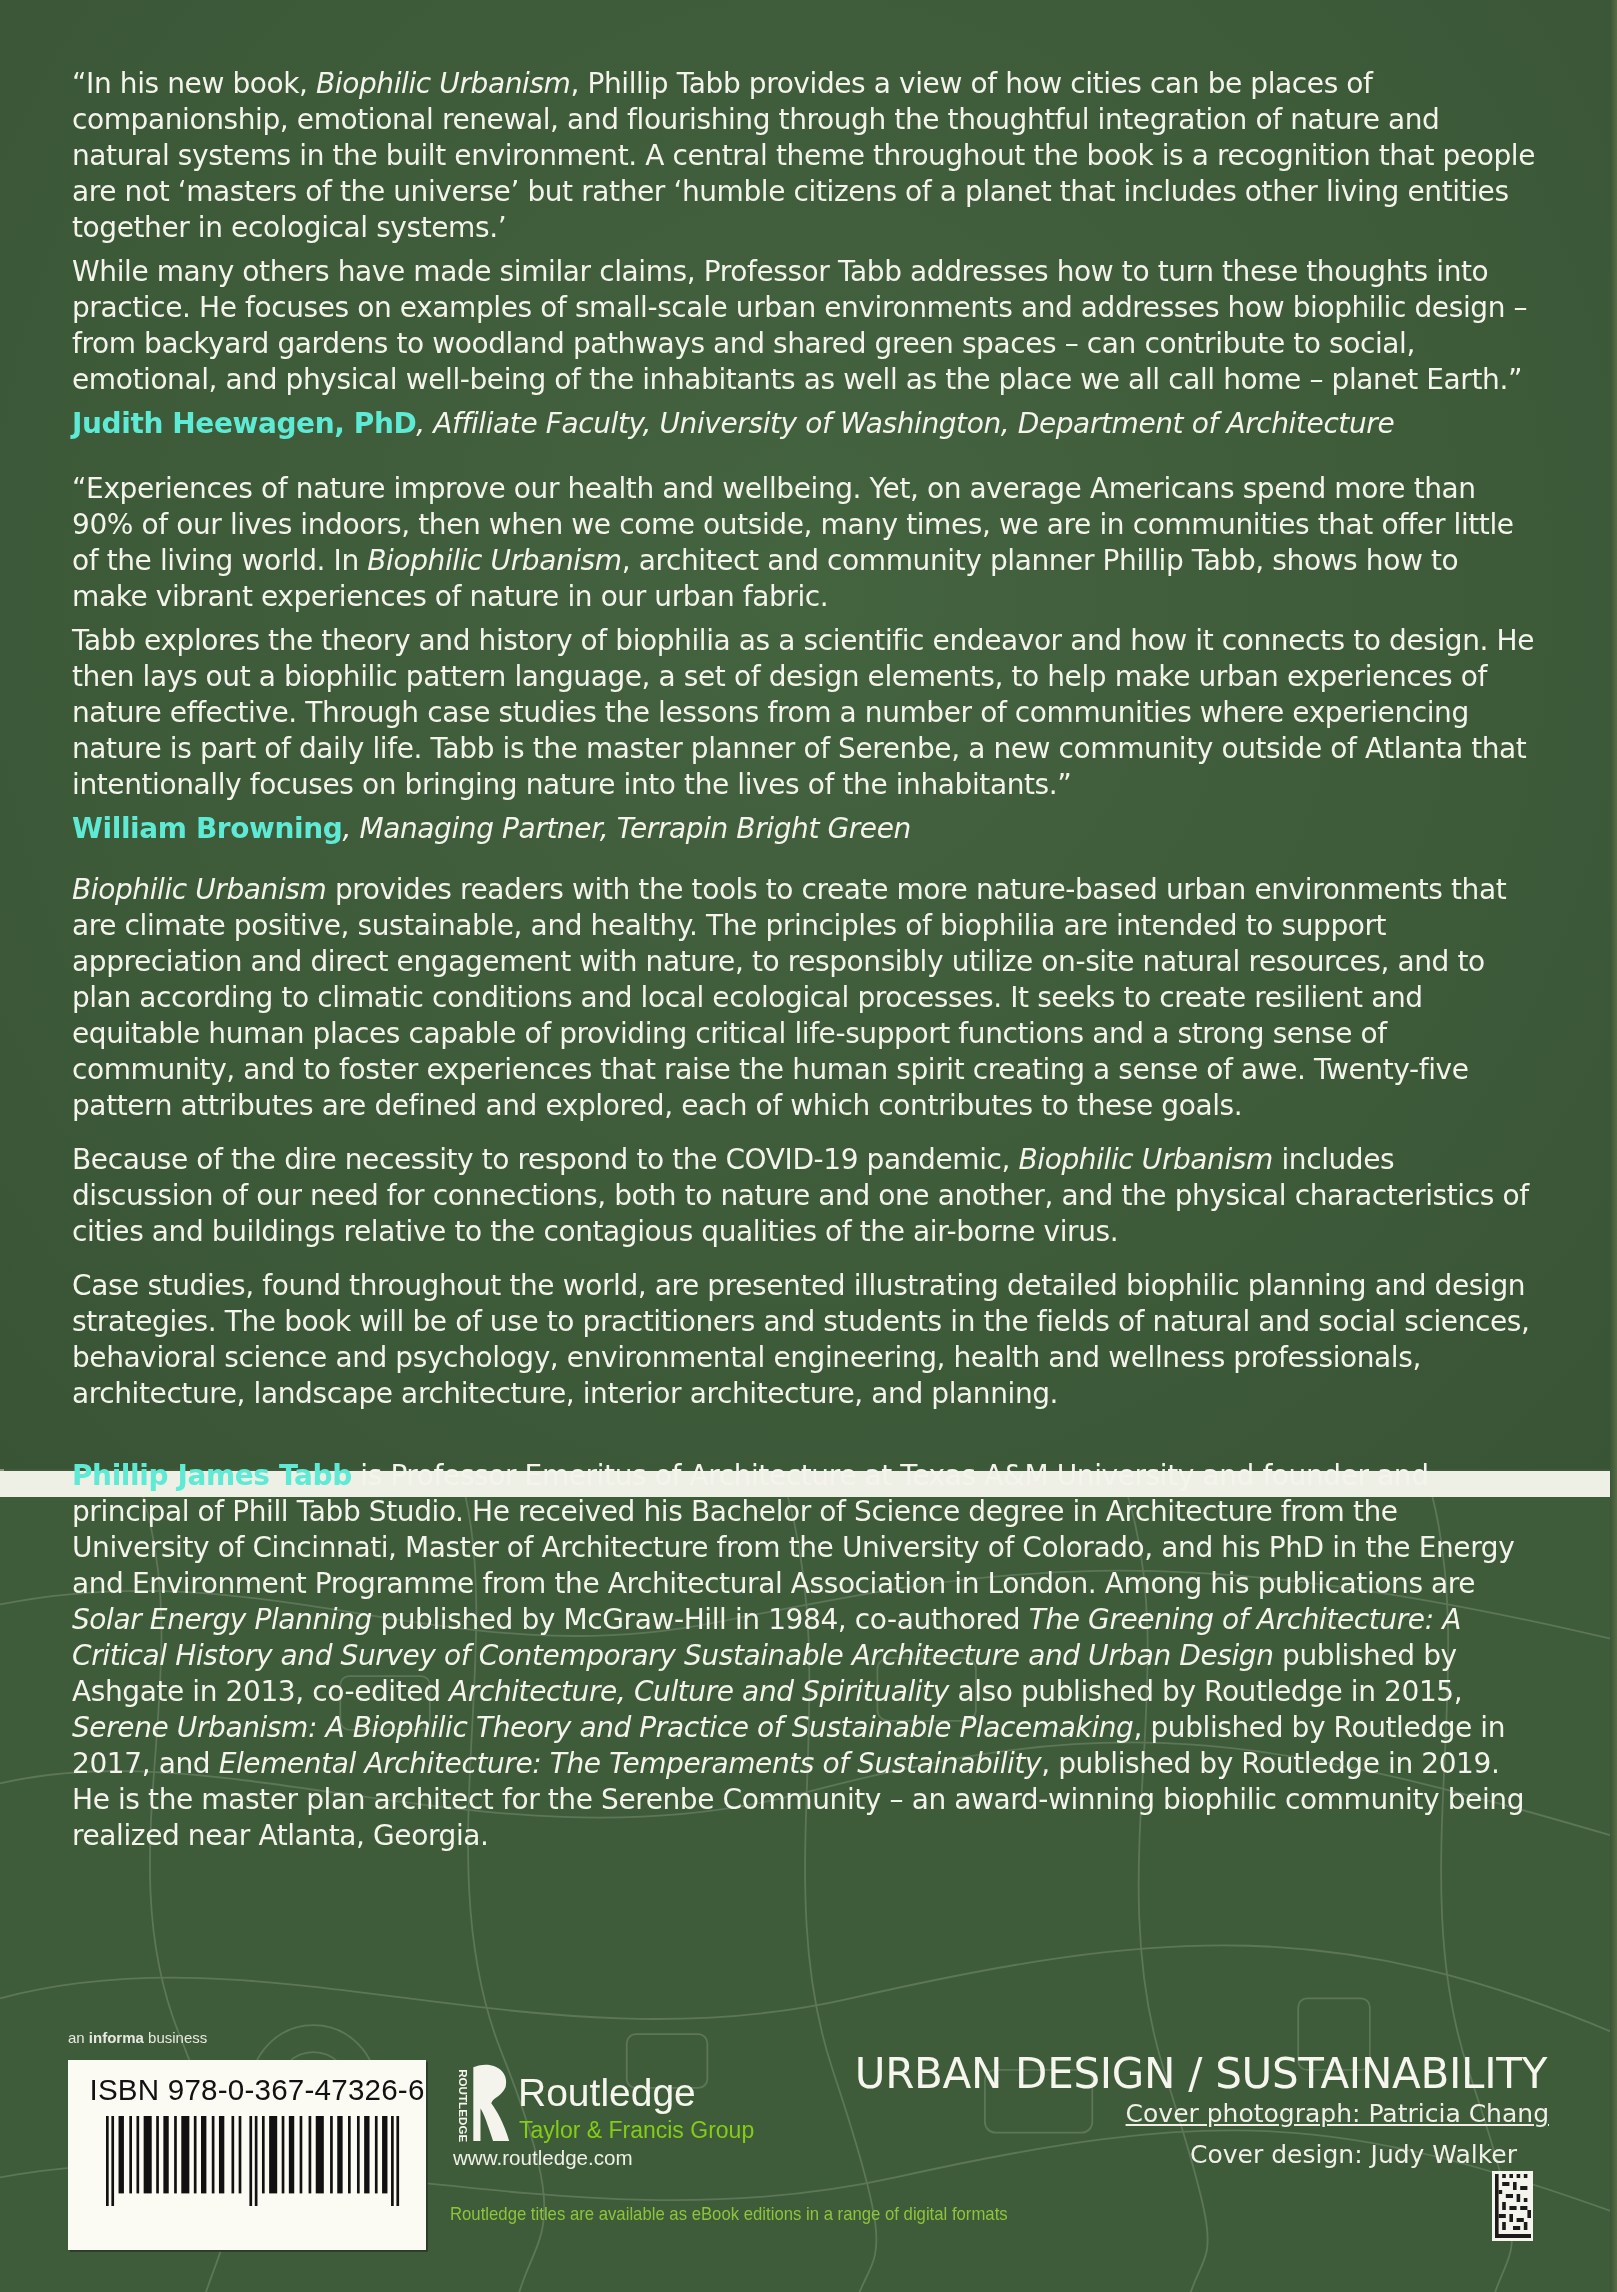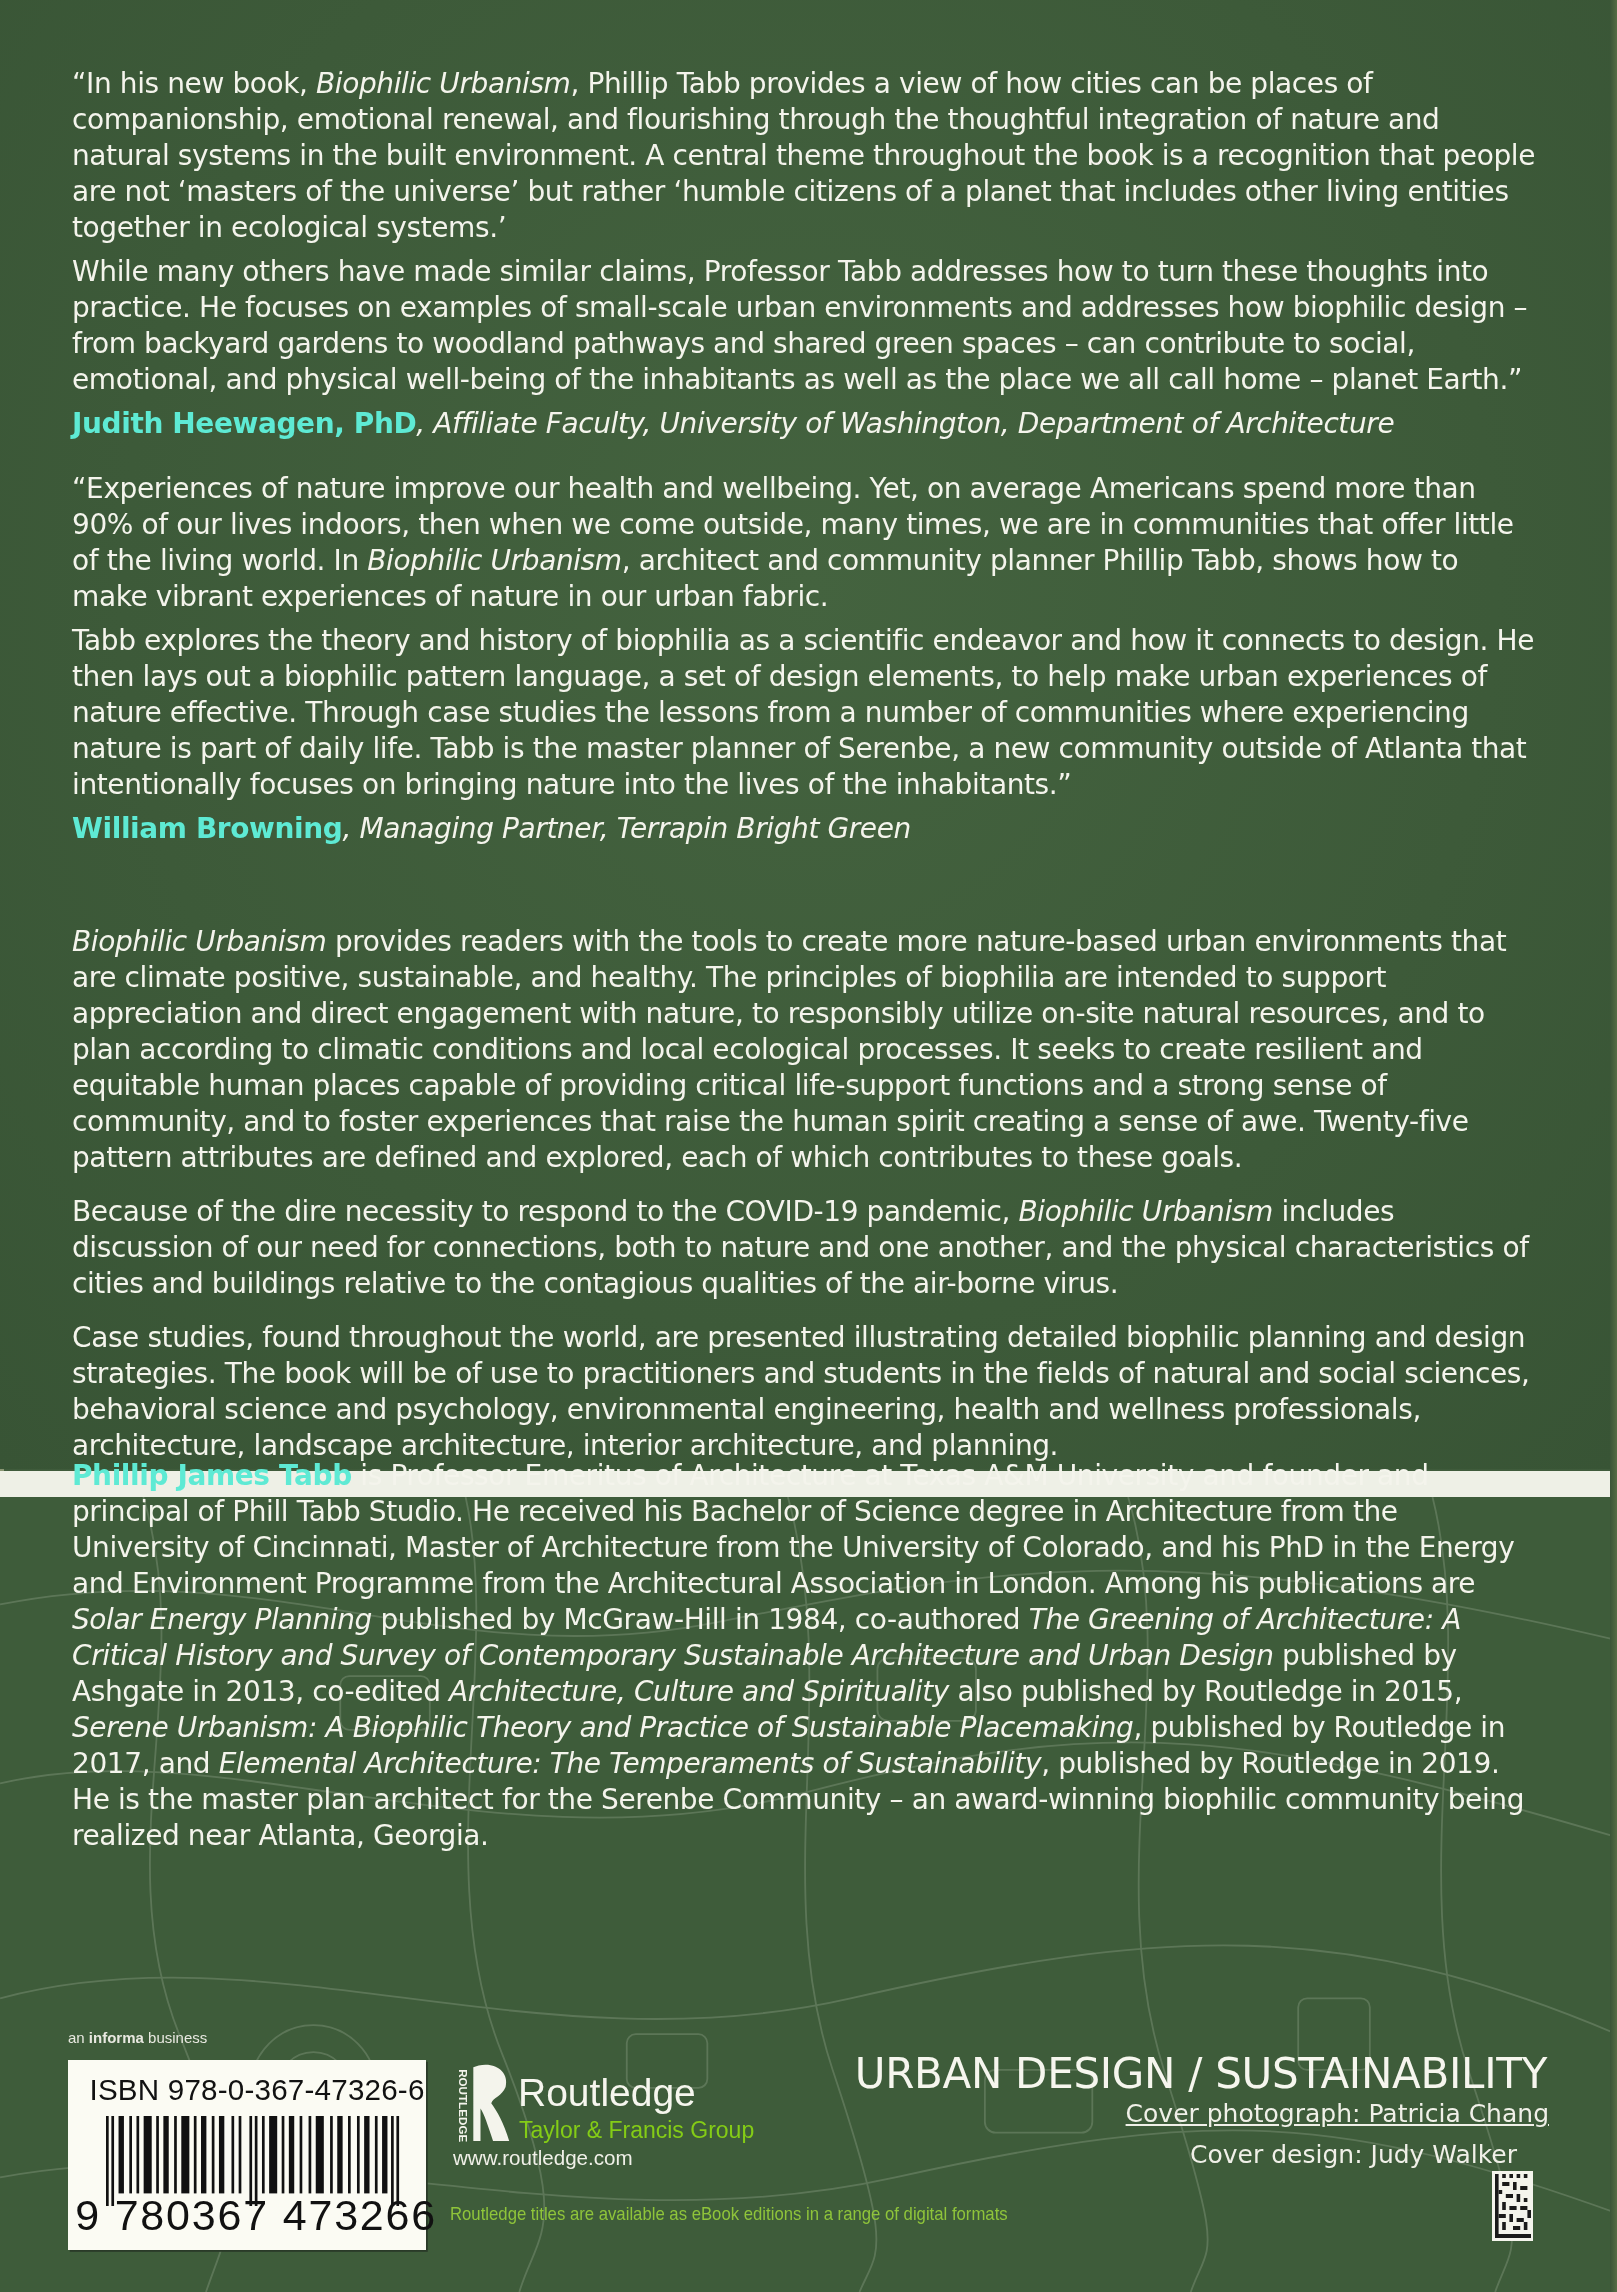--- a/index.html
+++ b/index.html
@@ -72,21 +72,21 @@
 </div>
 
 <div class="text-block" style="top:471px;">
   <p><span>“Experiences of nature improve our health and wellbeing. Yet, on average Americans spend more than 90% of our lives indoors, then when we come outside, many times, we are in communities that offer little of the living world. In </span><em>Biophilic Urbanism</em><span>, architect and community planner Phillip Tabb, shows how to make vibrant experiences of nature in our urban fabric.</span></p>
   <div class="para-gap"></div>
   <p><span>Tabb explores the theory and history of biophilia as a scientific endeavor and how it connects to design. He then lays out a biophilic pattern language, a set of design elements, to help make urban experiences of nature effective. Through case studies the lessons from a number of communities where experiencing nature is part of daily life. Tabb is the master planner of Serenbe, a new community outside of Atlanta that intentionally focuses on bringing nature into the lives of the inhabitants.”</span></p>
   <div class="para-gap"></div>
   <p><span class="accent">William Browning</span><span class="attrib">, Managing Partner, Terrapin Bright Green</span></p>
 </div>
 
-<div class="text-block" style="top:924px;">
+<div class="text-block" style="top:872px;">
   <p><span></span><em>Biophilic Urbanism</em><span> provides readers with the tools to create more nature-based urban environments that are climate positive, sustainable, and healthy. The principles of biophilia are intended to support appreciation and direct engagement with nature, to responsibly utilize on-site natural resources, and to plan according to climatic conditions and local ecological processes. It seeks to create resilient and equitable human places capable of providing critical life-support functions and a strong sense of community, and to foster experiences that raise the human spirit creating a sense of awe. Twenty-five pattern attributes are defined and explored, each of which contributes to these goals.</span></p>
   <div class="para-gap-lg"></div>
   <p><span>Because of the dire necessity to respond to the COVID-19 pandemic, </span><em>Biophilic Urbanism</em><span> includes discussion of our need for connections, both to nature and one another, and the physical characteristics of cities and buildings relative to  the contagious qualities of the air-borne virus.</span></p>
   <div class="para-gap-lg"></div>
   <p><span>Case studies, found throughout the world, are presented illustrating detailed biophilic planning and design strategies. The book will be of use to practitioners and students in the fields of natural and social sciences, behavioral science and psychology, environmental engineering, health and wellness professionals, architecture, landscape architecture, interior architecture, and planning.</span></p>
 </div>
 
 <div class="divider-band"></div>
 
 <section class="bottom-panel">
@@ -153,21 +153,20 @@
       <rect x="258" y="0" width="6" height="86"></rect>
         <rect x="270" y="0" width="3" height="86"></rect>
       <rect x="280" y="0" width="3" height="86"></rect>
         <rect x="288" y="0" width="6" height="86"></rect>
       <rect x="300" y="0" width="3" height="86"></rect>
         <rect x="308" y="0" width="6" height="86"></rect>
       <rect x="318" y="0" width="3" height="100"></rect>
         <rect x="324" y="0" width="3" height="100"></rect>
     </g>
   </svg>
-  <div class="ean-digits"><span>9</span>&nbsp;<span>780367</span>&nbsp;<span>473266</span></div>
 </div>
 
 <svg class="routledge-logo" viewBox="0 0 320 100">
   <text x="10" y="10" transform="rotate(90 10 10)" font-size="13" font-weight="bold" fill="#f4f4ec" font-family="Liberation Sans, sans-serif">ROUTLEDGE</text>
   <path d="M32 6 C 52 2, 66 14, 62 30 C 58 40, 48 42, 46 48 C 52 56, 60 70, 66 90 L 48 90 C 42 72, 38 60, 34 54 L 34 90 L 26 90 L 26 8 Z" fill="#f4f4ec"></path>
 </svg>
 <div class="routledge-name">Routledge</div>
 <div class="routledge-group">Taylor &amp; Francis Group</div>
 <div class="routledge-url">www.routledge.com</div>
 <div class="ebook-note">Routledge titles are available as eBook editions in a range of digital formats</div>

